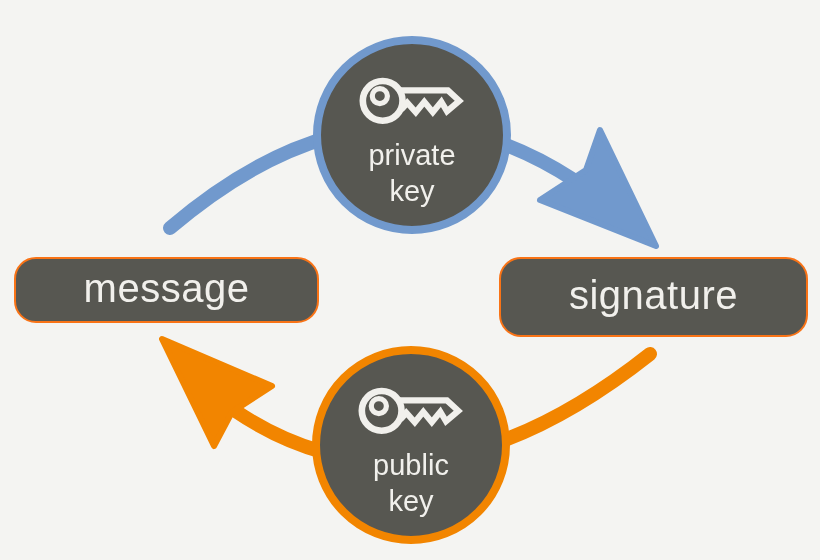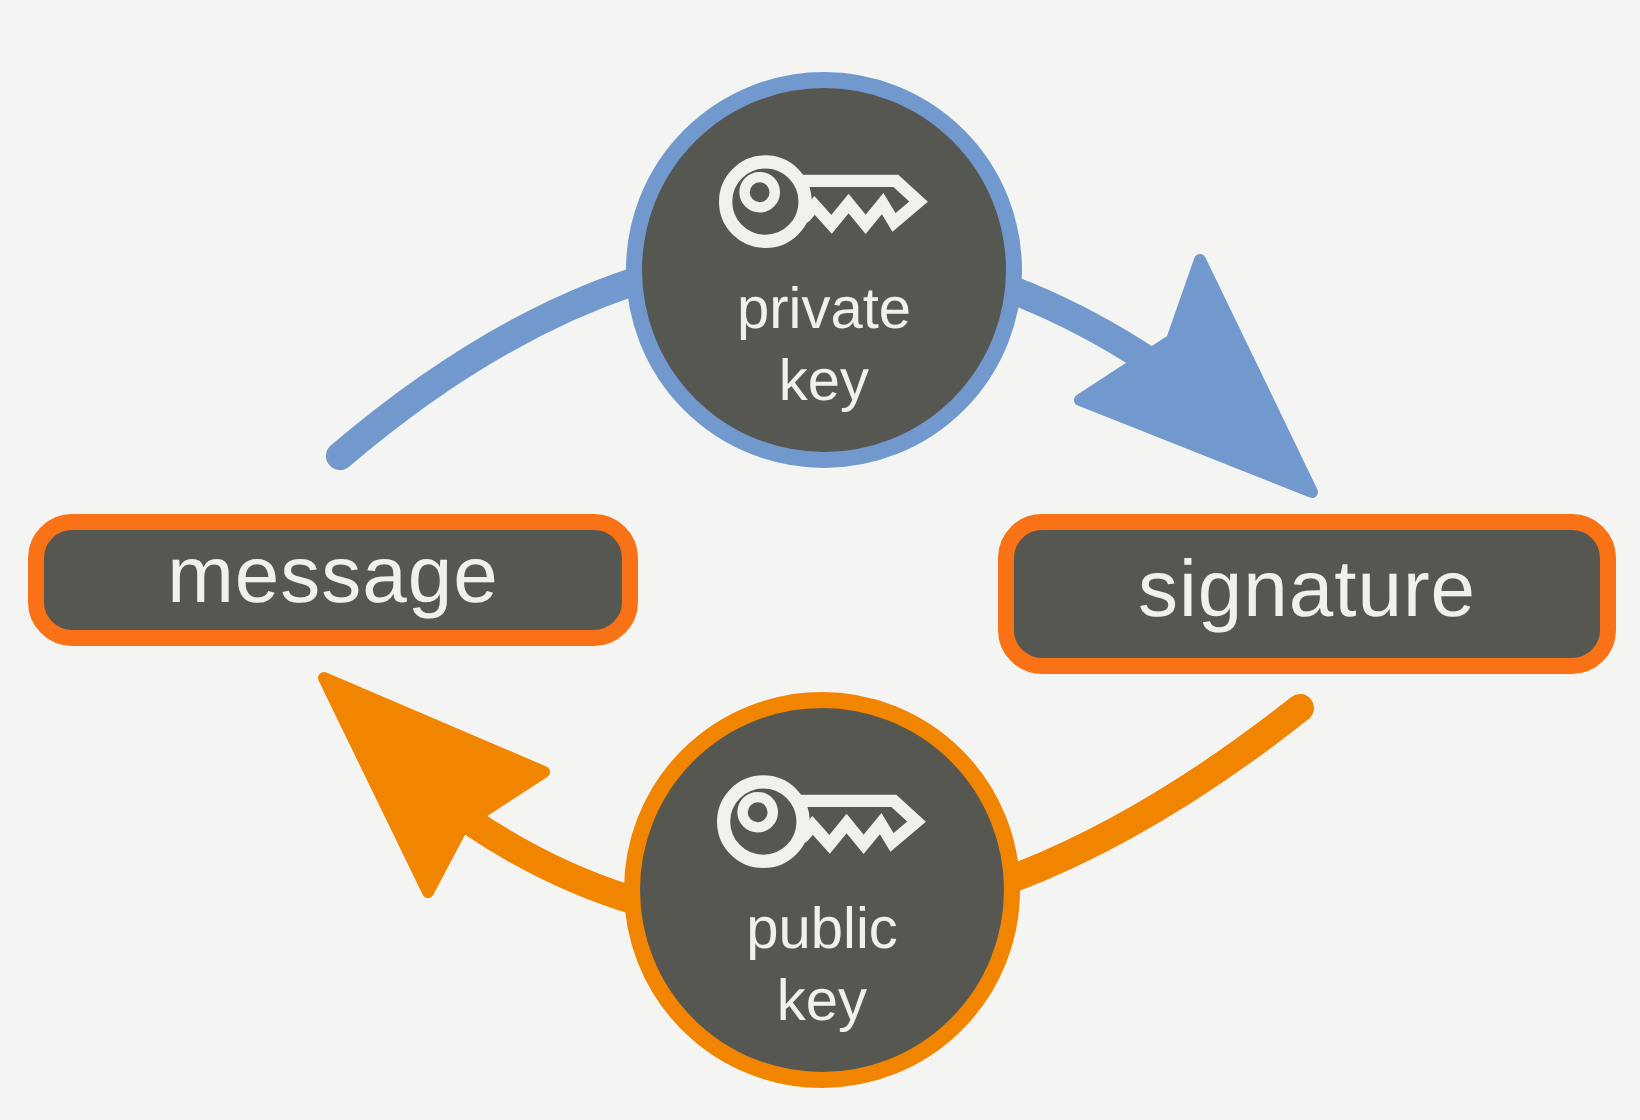--- a/index.html
+++ b/index.html
@@ -19,21 +19,21 @@
   }
   #arrow-layer {
     position: absolute;
     left: 0; top: 0;
     width: 820px; height: 560px;
     z-index: 1;
   }
   .node-box {
     position: absolute;
     background: #575751;
-    border: 8px solid #f97316;
+    border: 2px solid #f97316;
     border-radius: 22px;
     box-sizing: border-box;
     display: flex;
     align-items: center;
     justify-content: center;
     z-index: 2;
   }
   #message-box  { left: 14px;  top: 257px; width: 305px; height: 66px; }
   #signature-box{ left: 499px; top: 257px; width: 309px; height: 80px; }
   .box-label {

